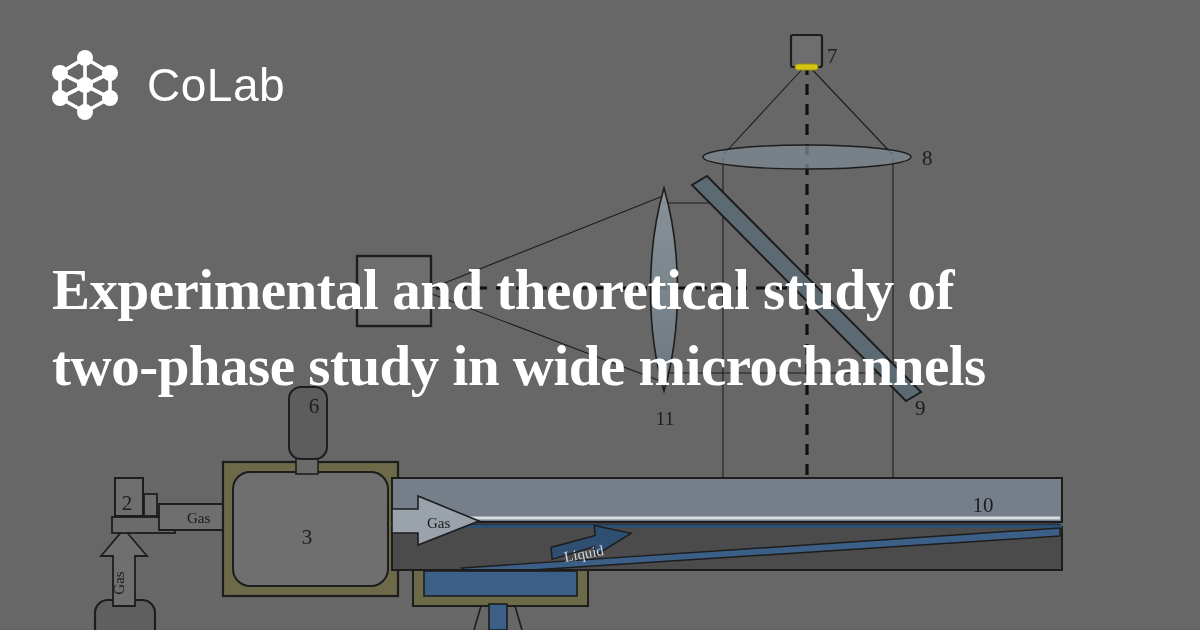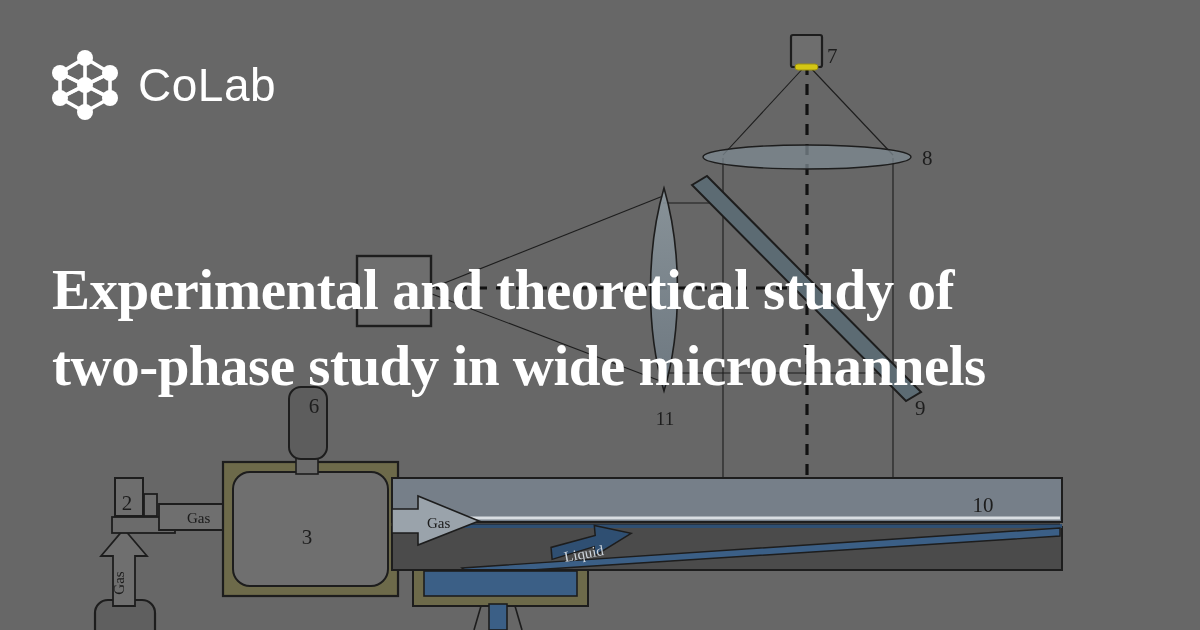--- a/index.html
+++ b/index.html
@@ -32,21 +32,21 @@
   }
   #diagram-svg { display: block; }
 
   
   #brand {
     position: absolute;
     left: 48px;
     top: 48px;
     display: flex;
     align-items: center;
-    gap: 16px;
+    gap: 25px;
     z-index: 3;
   }
   #brand-logo { display: block; }
   #brand-name {
     color: #ffffff;
     font-size: 46px;
     line-height: 1;
     letter-spacing: 0.5px;
     font-family: "Liberation Sans", sans-serif;
     font-weight: 400;

